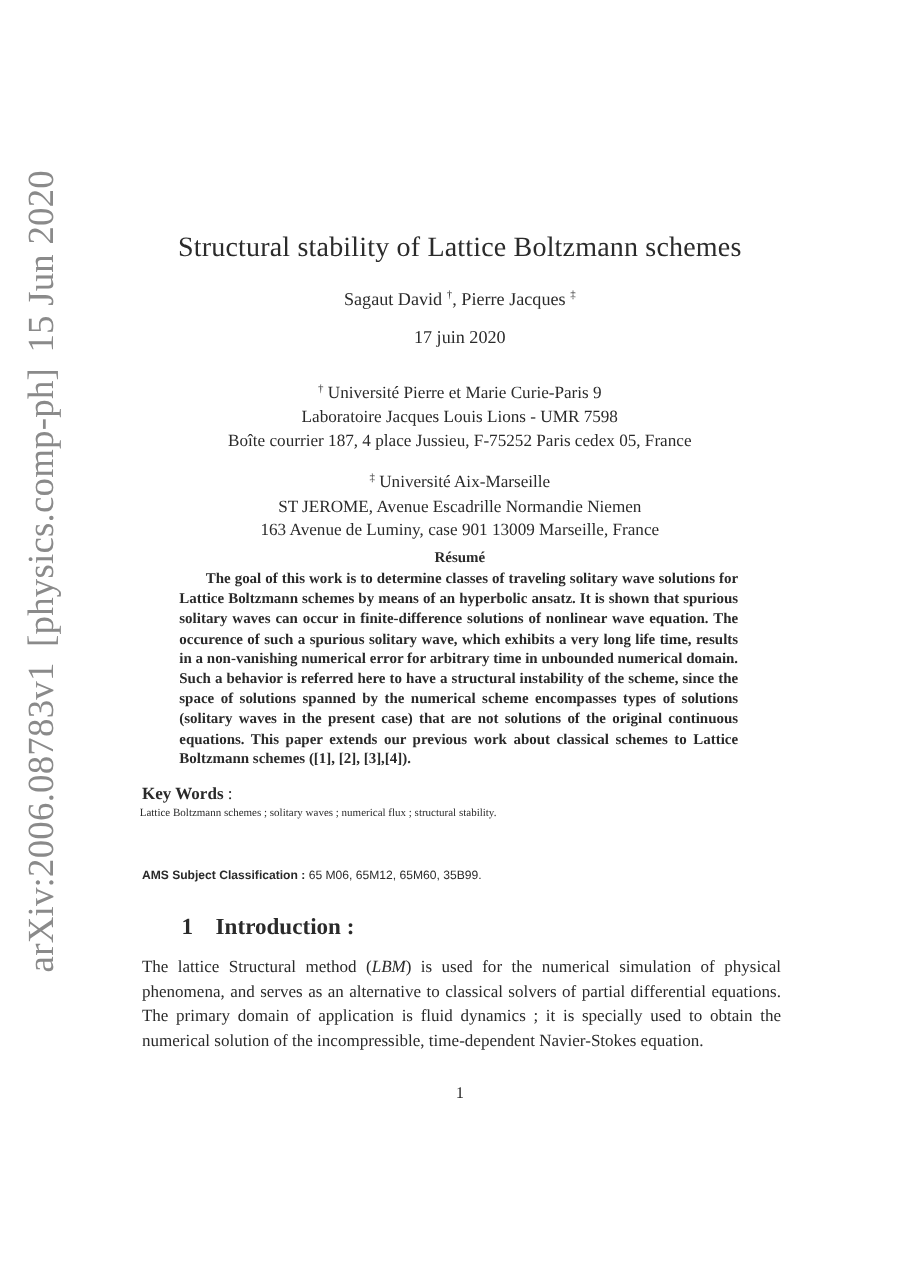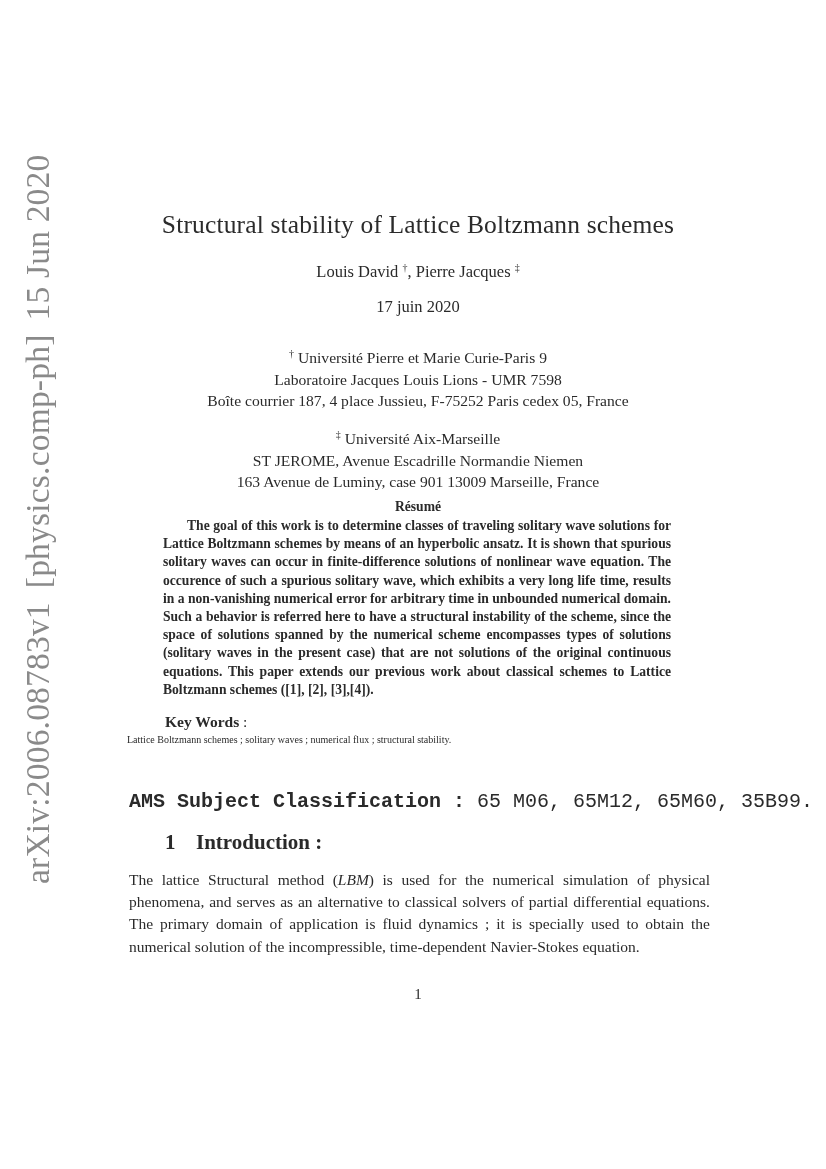--- a/index.html
+++ b/index.html
@@ -53,30 +53,30 @@
     font-size: 13.6px; line-height: 18.2px;
     text-align: justify; hyphens: manual;
   }
   .abstract p { margin: 0; text-indent: 24px; font-weight: bold; }
 
   .kw-label {
     left: 129px; top: 713px;
     font-family: "Liberation Serif", "DejaVu Serif", serif;
     font-size: 15.5px;
   }
-  .kw-label b { font-weight: bold; margin-left: 36px; }
+  .kw-label b { font-weight: bold; }
   .kw-text {
     left: 127px; top: 734px;
     font-family: Liberation Serif, serif;
     font-size: 10px; white-space: nowrap;
   }
   .ams {
     left: 129px; top: 790px;
-    font-family: Liberation Mono, monospace;
-    font-size: 20px; white-space: nowrap;
+    font-family: Liberation Sans, sans-serif;
+    font-size: 11px; white-space: nowrap;
   }
   .ams b { font-weight: bold; }
 
   .section {
     left: 129px; top: 830px;
     font-family: "Liberation Serif", "DejaVu Serif", serif;
     font-weight: bold; font-size: 21px; white-space: nowrap; margin-left: 36px;
   }
   .section .num { display: inline-block; width: 31px; }
 
@@ -98,21 +98,21 @@
 </head>
 <body>
 
 <div class="stamp">
   <span>arXiv:2006.08783v1</span><span>[physics.comp-ph]</span><span>15 Jun 2020</span>
 </div>
 
 <div class="abs title center">Structural stability of Lattice Boltzmann schemes</div>
 
 <div class="abs authors center">
-  <span>Louis David</span>
+  <span>Sagaut David</span>
   <sup>†</sup><span>, </span><span>Pierre Jacques</span>
   <sup>‡</sup>
 </div>
 
 <div class="abs date center">17 juin 2020</div>
 
 <div class="abs affil center" style="top:347px;">
   <div><sup>†</sup> <span>Université Pierre et Marie Curie-Paris 9</span></div>
   <div>Laboratoire Jacques Louis Lions - UMR 7598</div>
   <div>Boîte courrier 187, 4 place Jussieu, F-75252 Paris cedex 05, France</div>

